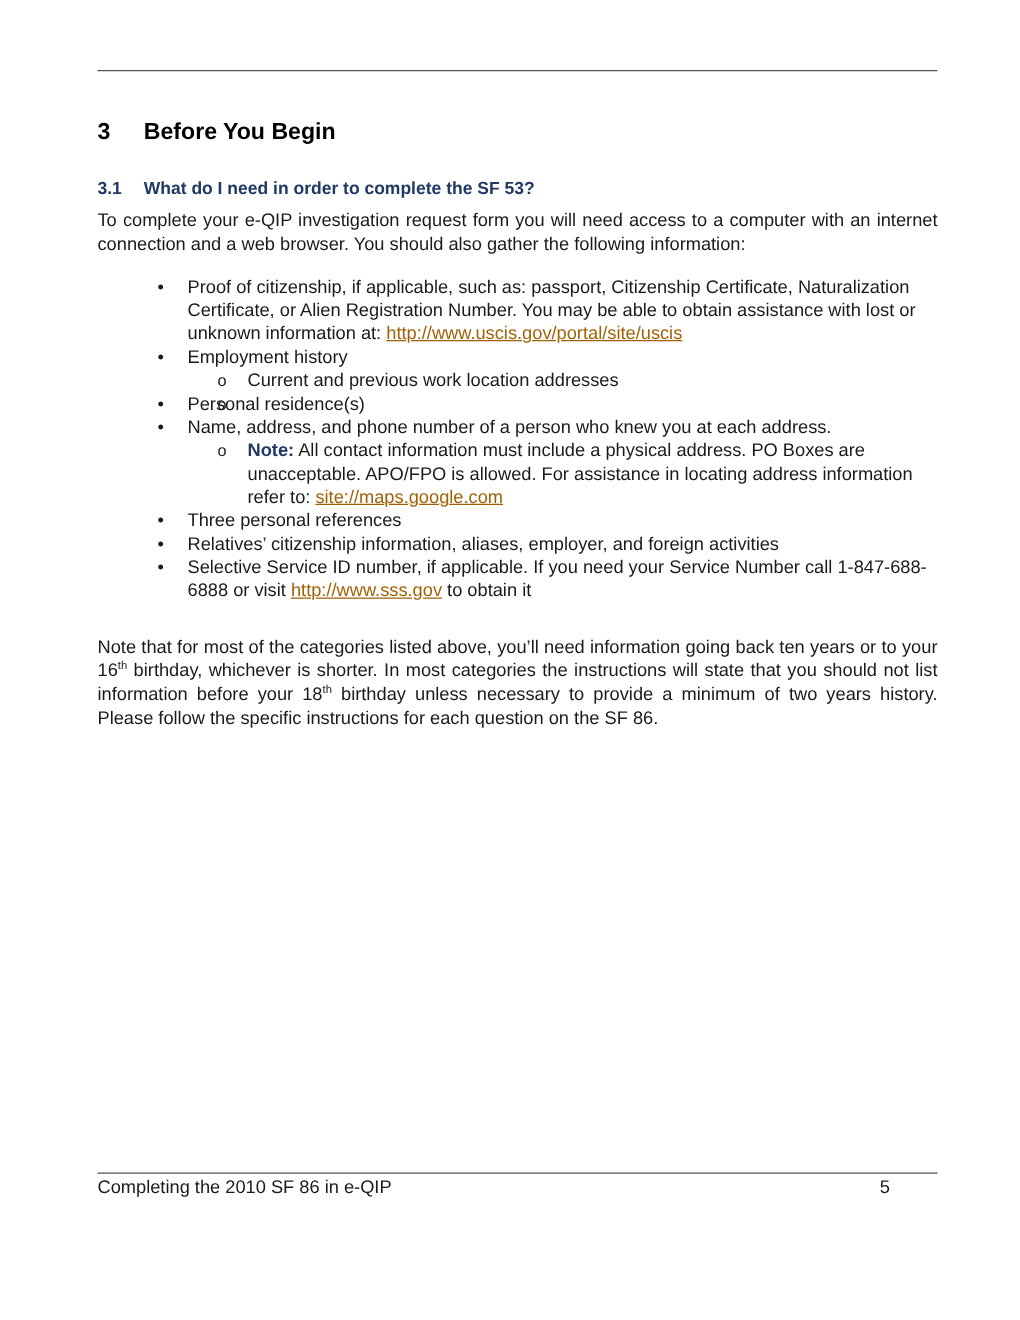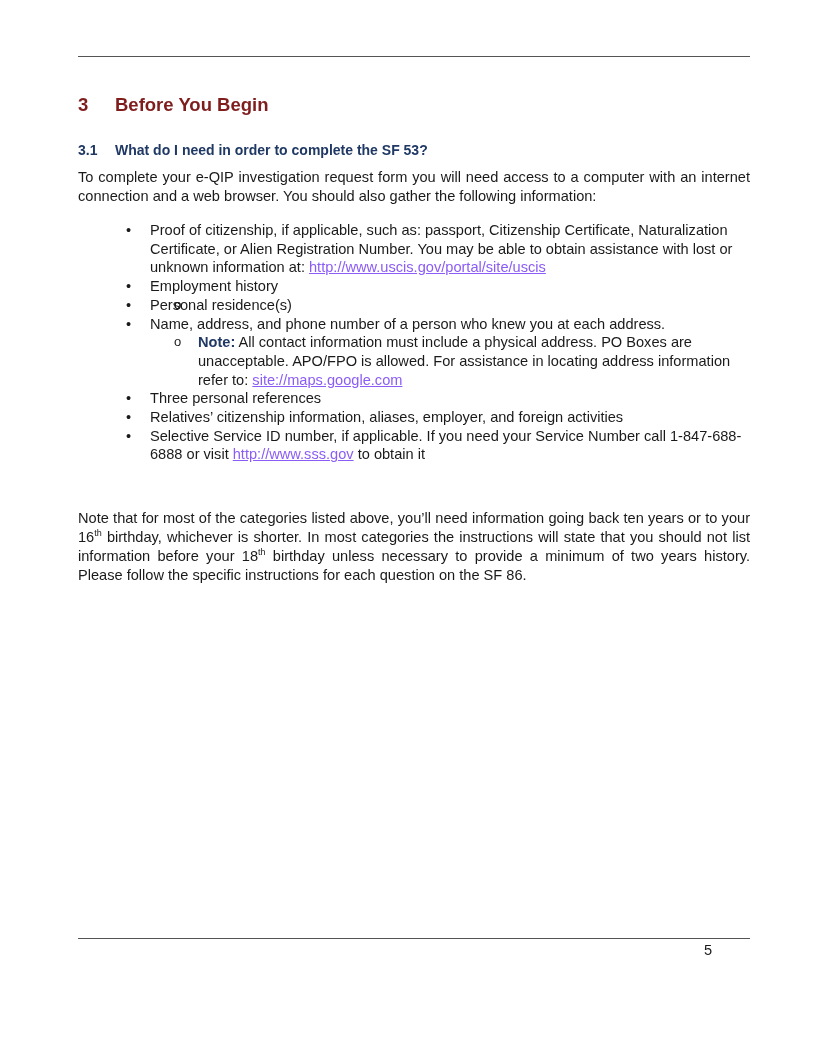--- a/index.html
+++ b/index.html
@@ -1,34 +1,34 @@
 <!DOCTYPE html>
 <html><head>
 <meta charset="utf-8">
 <style>
   html, body { margin: 0; padding: 0; background: #ffffff; }
   body { width: 816px; height: 1056px; position: relative; overflow: hidden;
          font-family: "Liberation Sans", sans-serif; color: #1a1a1a; }
   .rule { position: absolute; left: 78px; width: 672px; height: 0; border-top: 1.5px solid #555; }
   .rule.top { top: 56px; }
   .rule.bottom { top: 938px; }
-  .h1 { position: absolute; left: 78px; top: 94px; font-size: 18.5px; font-weight: bold; color: #7f1d1d; }
+  .h1 { position: absolute; left: 78px; top: 94px; font-size: 18.5px; font-weight: bold; color: #000000; }
   .h1 .num { display: inline-block; width: 37px; }
   .h2 { position: absolute; left: 78px; top: 142px; font-size: 14px; font-weight: bold; color: #1f3864; }
   .h2 .num { display: inline-block; width: 37px; }
   .para { position: absolute; left: 78px; width: 672px; font-size: 14.6px; line-height: 19px; text-align: justify; }
   .intro { top: 168px; }
   .note-para { top: 509px; }
   ul.list { position: absolute; left: 0; top: 221px; margin: 0; padding: 0; list-style: none; width: 760px; font-size: 14.6px; line-height: 18.7px; }
   ul.list > li { position: relative; padding-left: 150px; }
   ul.list > li .bullet { position: absolute; left: 126px; top: 0; }
   ul.sub { margin: 0; padding: 0; list-style: none; }
   ul.sub > li { position: relative; padding-left: 48px; }
   ul.sub > li .obullet { position: absolute; left: 24px; top: 0; font-size: 13px; }
-  a.link { color: #8b5cf6; text-decoration: underline; }
+  a.link { color: #a16207; text-decoration: underline; }
   .bold { font-weight: bold; color: #1f3864; text-align: right; }
   sup { font-size: 9px; line-height: 0; vertical-align: 6px; }
   .footer { position: absolute; top: 942px; left: 78px; width: 672px; font-size: 14.6px; }
   .footer .pg { position: absolute; right: 38px; top: 0; }
 </style>
 </head>
 <body>
 
 <div class="rule top"></div>
 
@@ -44,21 +44,21 @@
 
 <ul class="list">
   <li>
     <span class="bullet">•</span>
     <span>Proof of citizenship, if applicable, such as: passport, Citizenship Certificate, Naturalization Certificate, or Alien Registration Number. You may be able to obtain assistance with lost or unknown information at: </span><a class="link">http://www.uscis.gov/portal/site/uscis</a>
   </li>
   <li>
     <span class="bullet">•</span>
     <span>Employment history</span>
     <ul class="sub">
-      <li><span class="obullet">o</span></li>
+      <li><span class="obullet">o</span><span>Current and previous work location addresses</span></li>
       <li><span class="obullet">o</span></li>
     </ul>
   </li>
   <li>
     <span class="bullet">•</span>
     <span>Personal residence(s)</span>
   </li>
   <li>
     <span class="bullet">•</span>
     <span>Name, address, and phone number of a person who knew you at each address.</span>
@@ -77,14 +77,15 @@
   <li>
     <span class="bullet">•</span>
     <span>Selective Service ID number, if applicable. If you need your Service Number call 1-847-688-6888 or visit </span><a class="link">http://www.sss.gov</a><span> to obtain it</span>
   </li>
 </ul>
 
 <div class="para note-para"><span>Note that for most of the categories listed above, you’ll need information going back ten years or to your 16</span><sup>th</sup><span> birthday, whichever is shorter. In most categories the instructions will state that you should not list information before your 18</span><sup>th</sup><span> birthday unless necessary to provide a minimum of two years history. Please follow the specific instructions for each question on the SF 86.</span></div>
 
 <div class="rule bottom"></div>
 <div class="footer">
+  <span>Completing the 2010 SF 86 in e-QIP</span>
   <span class="pg">5</span>
 </div>
 
 </body></html>

